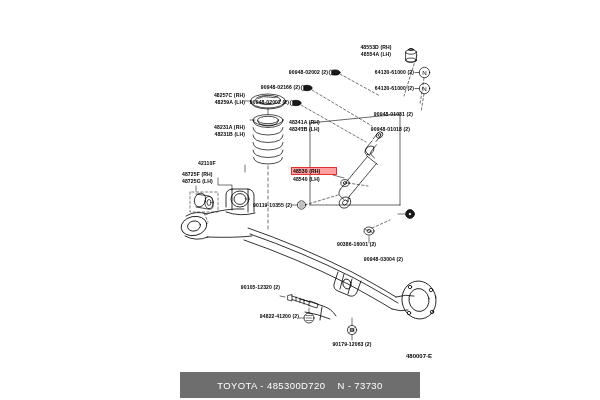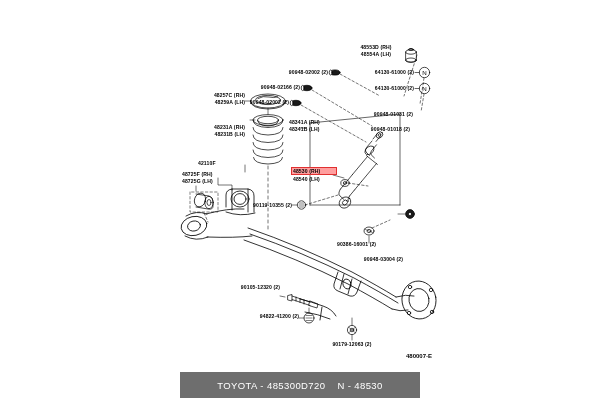--- a/index.html
+++ b/index.html
@@ -379,16 +379,16 @@
       <div class="lbl" style="left:2px; top:0.6px;">48530 (RH)</div>
       <div class="lbl" style="left:2px; top:8.6px;">48540 (LH)</div>
     </div>
 
     <div id="diagram-code">480007-E</div>
 
   </div>
 
   <div id="footer-bar">
     <span>TOYOTA - 485300D720</span>
-    <span>N - 48530</span>
+    <span>N - 73730</span>
   </div>
 
 </div>
 
 </body></html>

